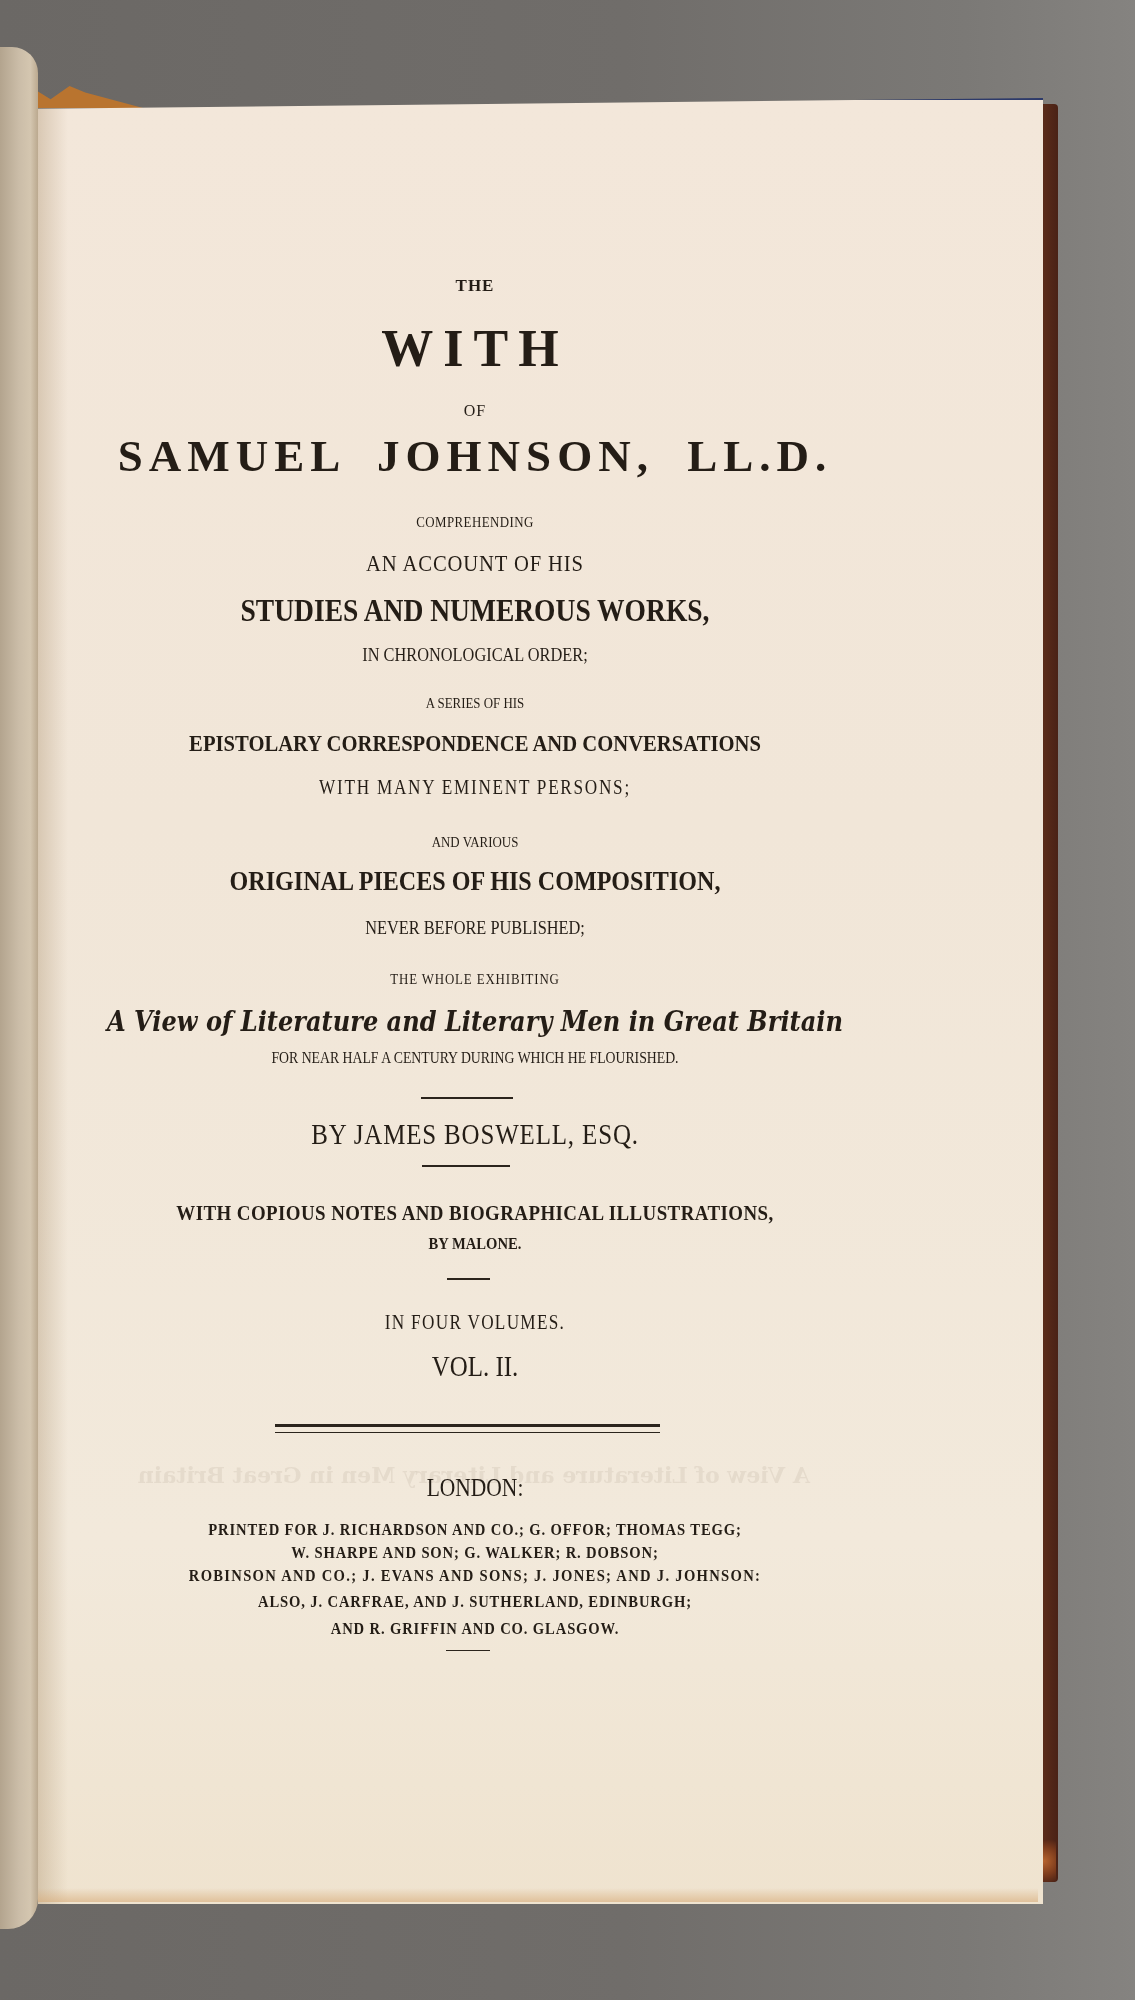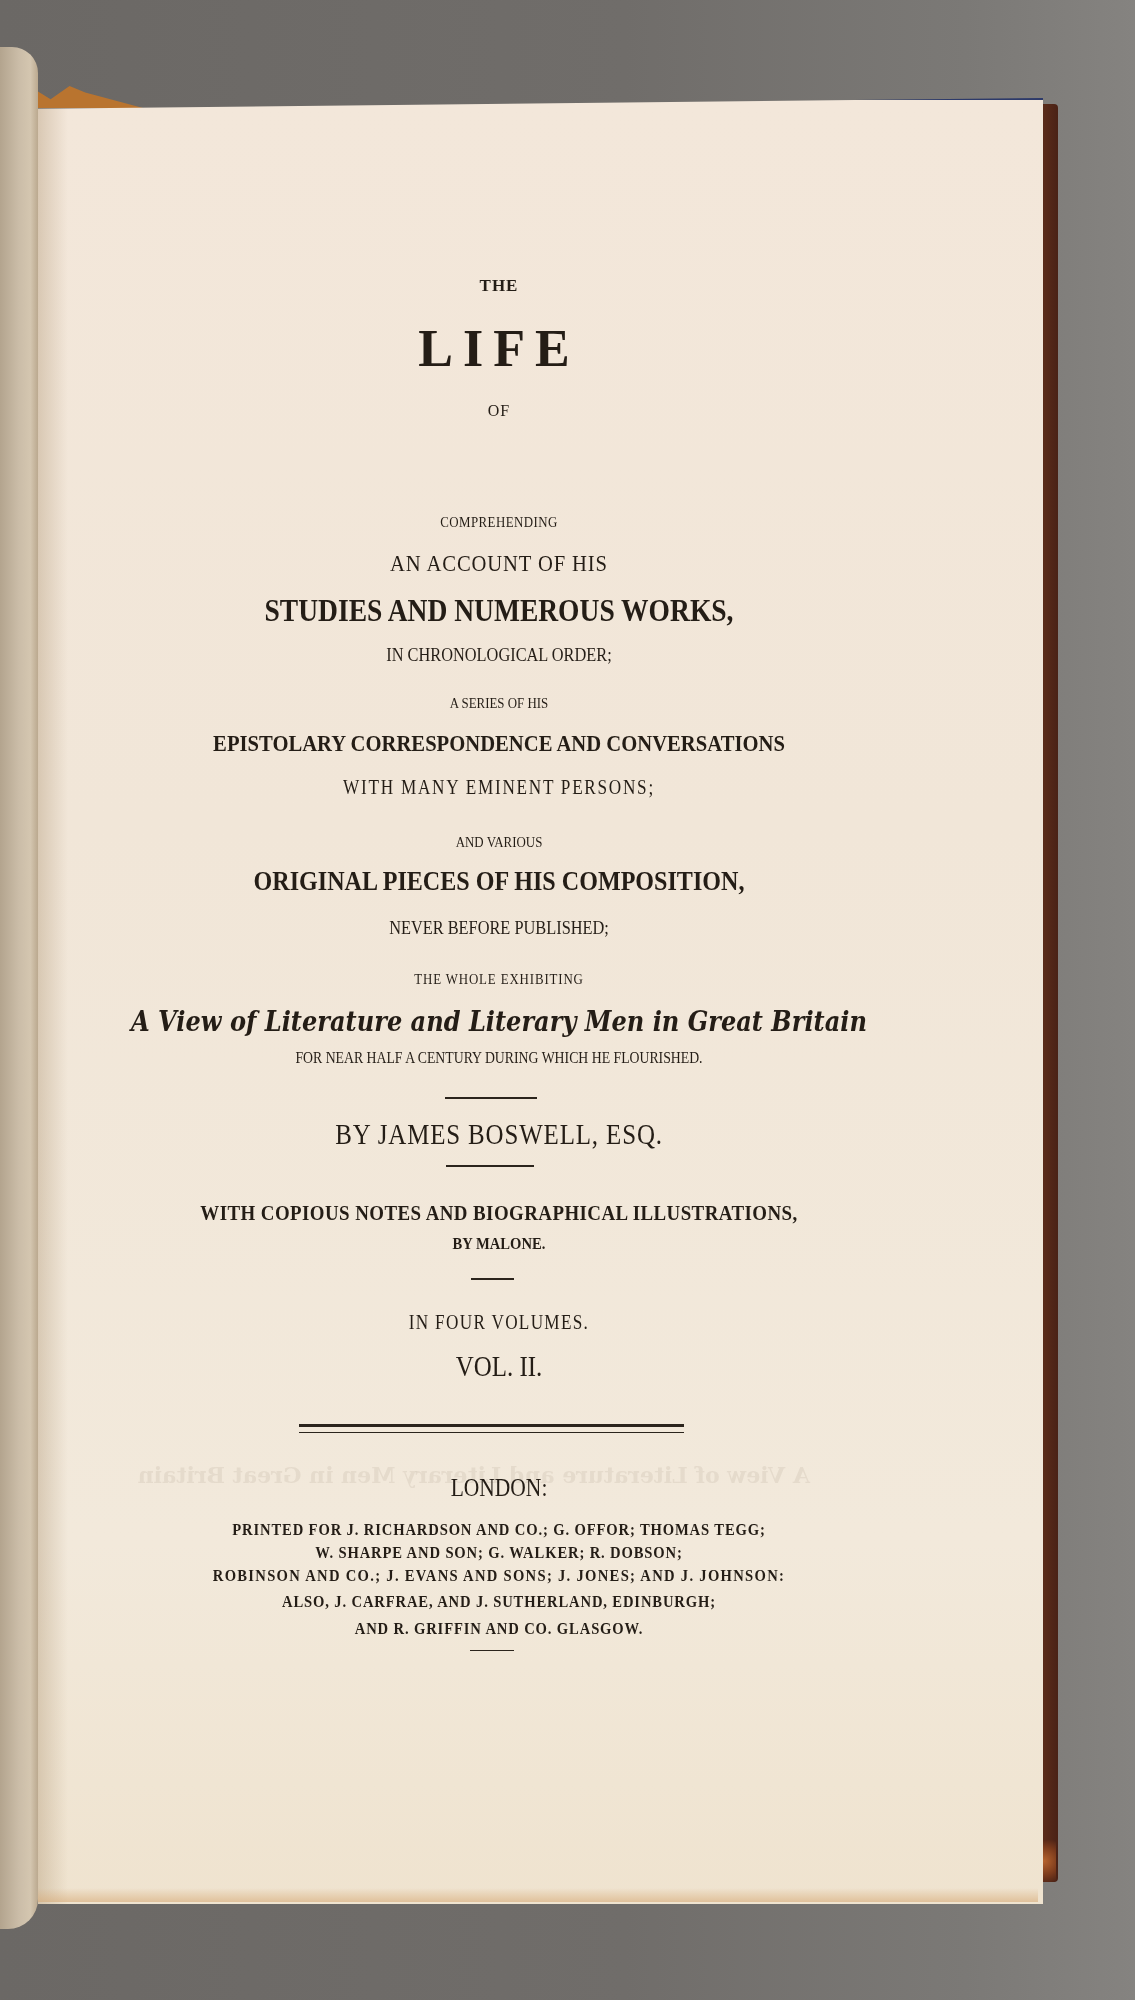--- a/index.html
+++ b/index.html
@@ -34,21 +34,21 @@
   .page-bottom-stain {
     position: absolute; left: 38px; top: 1888px; width: 1000px; height: 14px;
     background: linear-gradient(180deg, rgba(230,200,160,0) 0%, rgba(214,170,120,0.6) 100%);
   }
   .curl {
     position: absolute; left: 0; top: 47px; width: 38px; height: 1882px;
     background: linear-gradient(90deg, #b3a48e 0%, #cbbda8 50%, #d4c6b0 80%, #bba98f 100%);
     border-radius: 0 26px 30px 0;
   }
   .content {
-    position: absolute; left: 0; top: 0; width: 950px; height: 2000px; margin-left: 24px;
+    position: absolute; left: 0; top: 0; width: 950px; height: 2000px;
   }
   .line {
     position: absolute; left: 0; width: 950px; text-align: center;
     color: #241d16; white-space: nowrap; line-height: 1;
     font-family: "Liberation Serif", "DejaVu Serif", serif;
   }
   .bold { font-weight: bold; }
   .condensed { transform: scaleX(0.86); transform-origin: 475px 50%; }
   .rule {
     position: absolute; height: 2px; background: #2b241c;
@@ -69,22 +69,23 @@
 <div class="curl"></div>
 <div class="board"></div>
 <div class="board-wear"></div>
 <div class="leather-tab"></div>
 <div class="page"></div>
 <div class="page-bottom-stain"></div>
 <div class="ghost">A View of Literature and Literary Men in Great Britain</div>
 
 <div class="content">
   <div class="line bold" style="top:277px;font-size:17px;letter-spacing:1px;">THE</div>
-  <div class="line bold" style="top:323px;font-size:52px;letter-spacing:10px;">LIFE</div>
+  <div class="line bold" style="top:323px;font-size:52px;letter-spacing:10px;">WITH</div>
   <div class="line" style="top:403px;font-size:16px;letter-spacing:1px;">OF</div>
+  <div class="line bold" style="top:434px;font-size:45px;letter-spacing:6px;word-spacing:16px;">SAMUEL JOHNSON, LL.D.</div>
 
   <div class="line condensed" style="top:515px;font-size:15px;letter-spacing:0.5px;">COMPREHENDING</div>
   <div class="line condensed" style="top:551px;font-size:24px;letter-spacing:1px;">AN ACCOUNT OF HIS</div>
   <div class="line bold condensed" style="top:594px;font-size:32px;">STUDIES AND NUMEROUS WORKS,</div>
   <div class="line condensed" style="top:645px;font-size:19px;">IN CHRONOLOGICAL ORDER;</div>
 
   <div class="line condensed" style="top:696px;font-size:15px;">A SERIES OF HIS</div>
   <div class="line bold condensed" style="top:731px;font-size:24px;">EPISTOLARY CORRESPONDENCE AND CONVERSATIONS</div>
   <div class="line condensed" style="top:777px;font-size:20px;letter-spacing:2px;">WITH MANY EMINENT PERSONS;</div>
 

